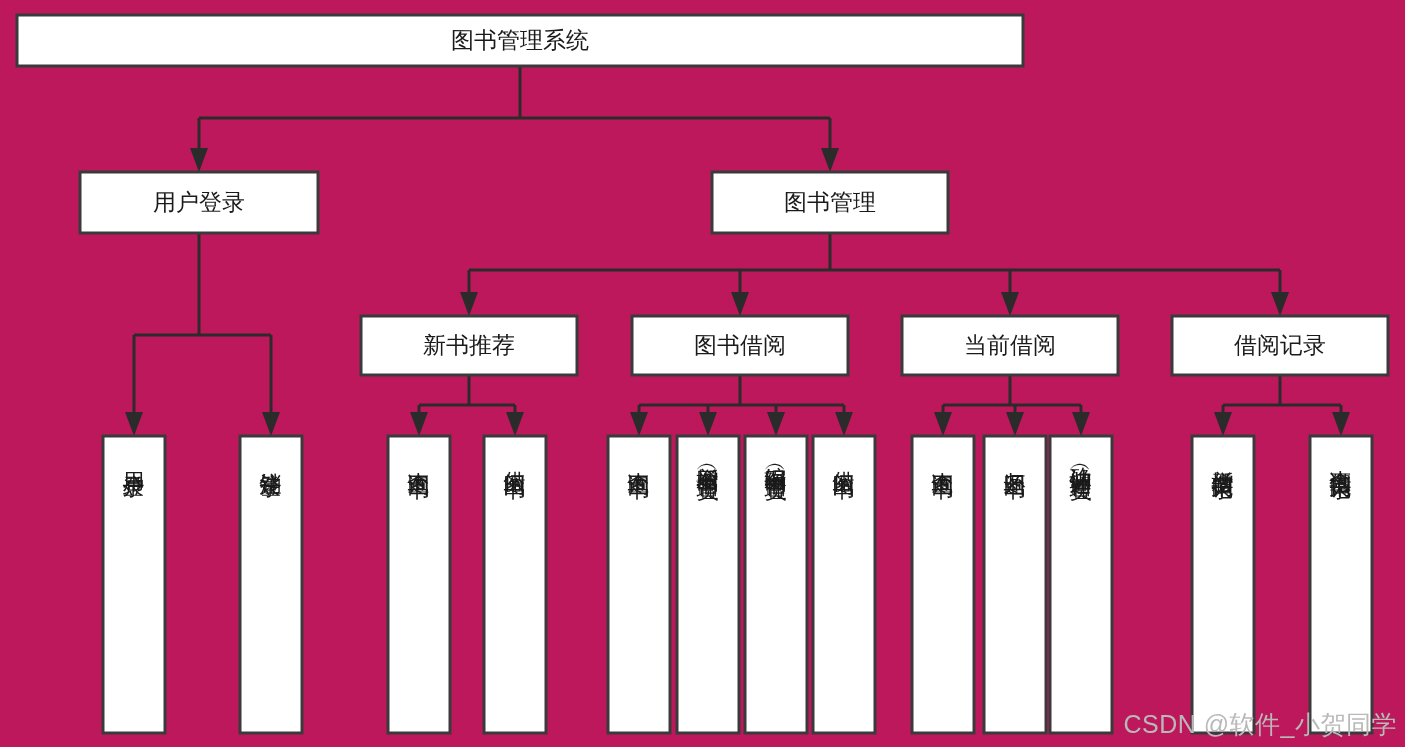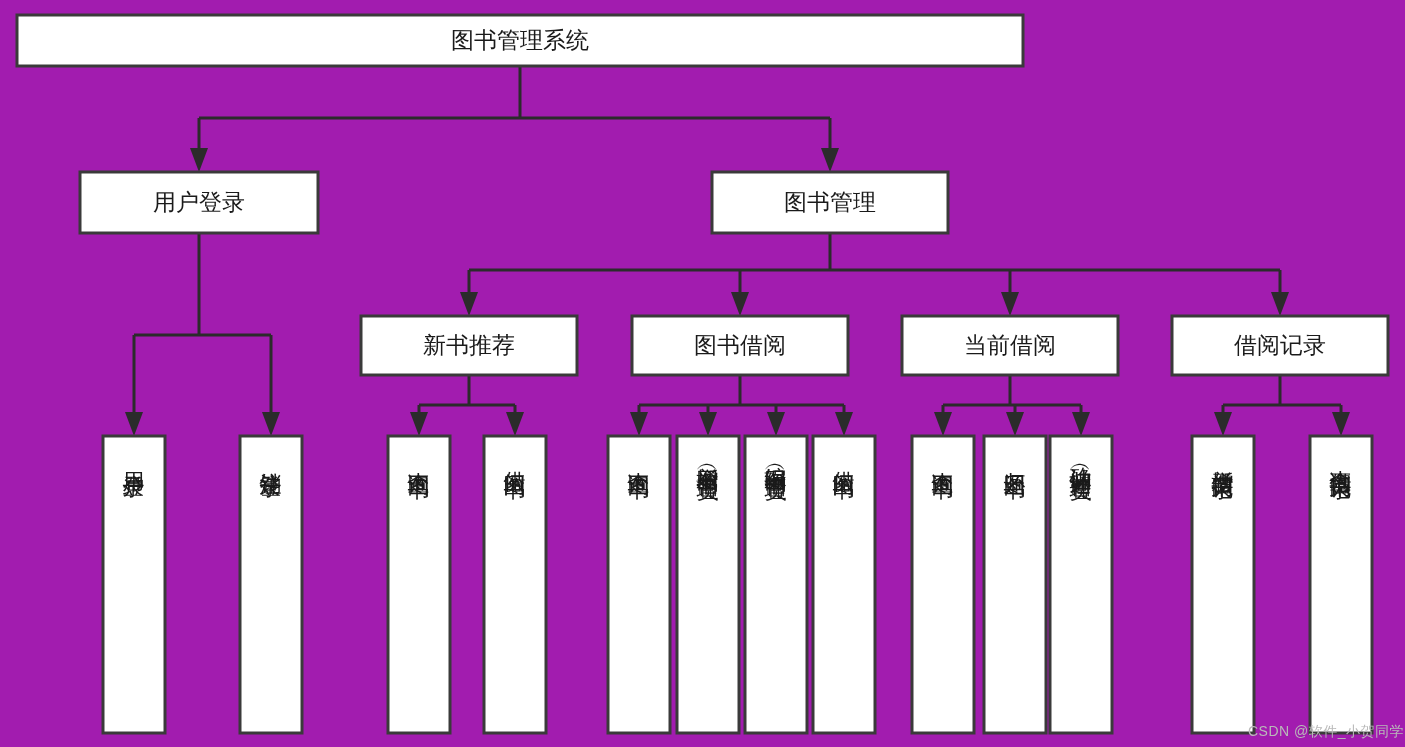--- a/index.html
+++ b/index.html
@@ -10,21 +10,21 @@
   body {
     width: 1405px;
     height: 747px;
     font-family: "Liberation Sans", "DejaVu Sans", sans-serif;
     overflow: hidden;
   }
   #diagram-root {
     position: relative;
     width: 1405px;
     height: 747px;
-    background: #a21caf;
+    background: #be185d;
   }
   svg#tree-svg {
     position: absolute;
     left: 0;
     top: 0;
     width: 1405px;
     height: 747px;
     display: block;
   }
   .node-box {
@@ -51,24 +51,24 @@
     stroke: #2b2b2b;
     stroke-width: 3;
     fill: none;
   }
   .arrow-head {
     fill: #2b2b2b;
     stroke: none;
   }
   .watermark {
     position: absolute;
-    right: 1px;
+    right: 8px;
     bottom: 6px;
     font-family: "Liberation Sans", "DejaVu Sans", sans-serif;
-    font-size: 14px;
+    font-size: 25px;
     color: #b9b9b9;
     white-space: nowrap;
     letter-spacing: 0.5px;
     pointer-events: none;
     text-align: right;
   }
 </style>
 </head>
 <body>
 

